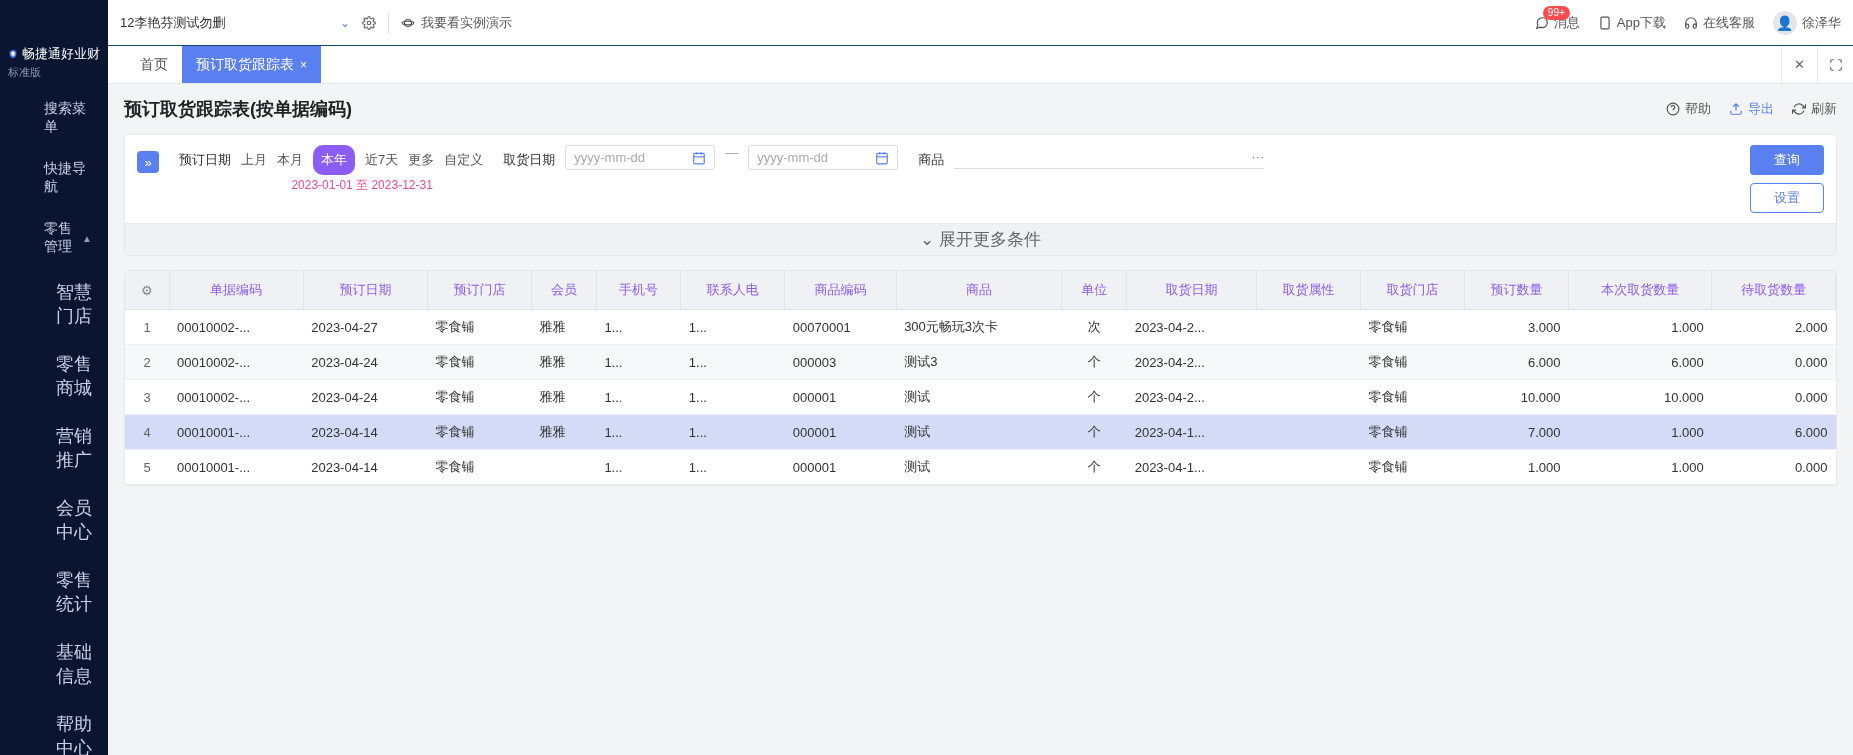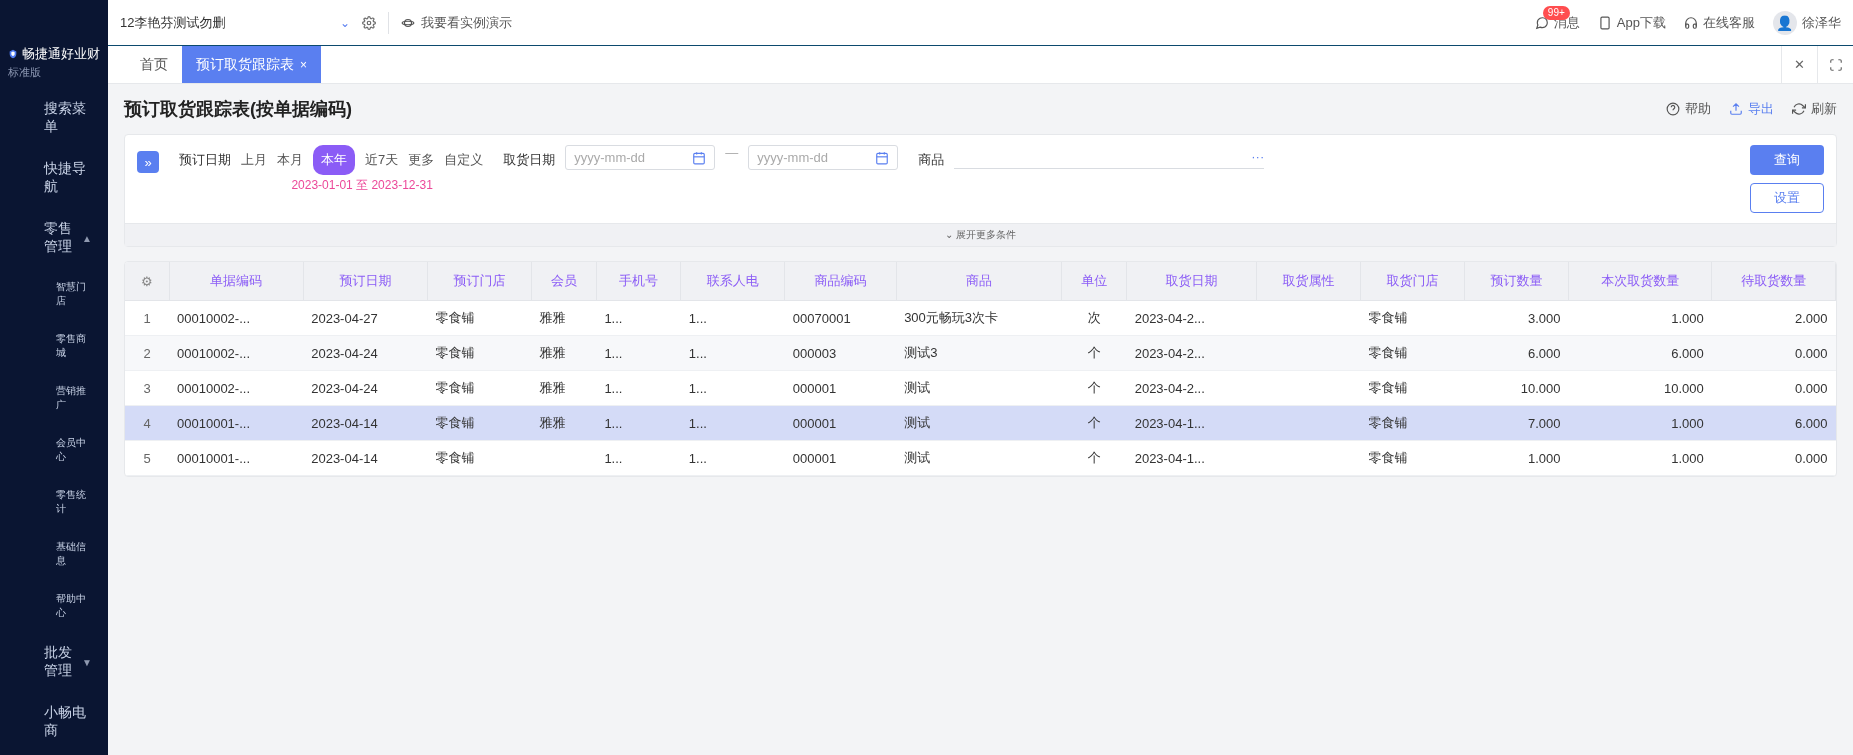--- a/index.html
+++ b/index.html
@@ -6,21 +6,21 @@
 body { background: #f3f4f6; font-size: 13px; color: #333; overflow: hidden; }
 .app { display: flex; height: 100vh; }
 
 .sidebar { width: 108px; background: #0a1532; color: #c8d2e6; display: flex; flex-direction: column; flex-shrink: 0; }
 .sidebar .logo { display: flex; padding: 6px 8px 2px; margin-top: 39px; }
 .sidebar .logo svg { width: 18px; height: 18px; margin-right: 4px; }
 .sidebar .logo-text { font-size: 13px; color: #fff; font-weight: 500; white-space: nowrap; }
 .sidebar .edition { font-size: 11px; color: #8a95b0; padding: 0 8px 8px; }
 .sidebar nav { display: flex; flex-direction: column; margin-left: 28px; }
 .sidebar .nav-item { padding: 12px 16px; font-size: 14px; cursor: pointer; display: flex; align-items: center; justify-content: space-between; }
-.sidebar .nav-item.sub { padding-left: 28px; font-size: 10px; }
+.sidebar .nav-item.sub { padding-left: 28px; font-size: 18px; }
 .sidebar .chev { font-size: 10px; opacity: .7; }
 
 .main { flex: 1; display: flex; flex-direction: column; min-width: 0; }
 
 .topbar { height: 46px; background: #fff; border-bottom: 1px solid #0c4a6e; display: flex; align-items: center; padding: 0 12px; gap: 12px; }
 .org-select { display: flex; align-items: center; gap: 6px; color: #333; font-size: 13px; width: 230px; justify-content: space-between; cursor: pointer; }
 .org-select .chev-d { color: #5a7ff0; font-size: 12px; }
 .gear { color: #666; cursor: pointer; }
 .divider-v { width: 1px; height: 22px; background: #e0e2e6; }
 .demo-link { display: flex; align-items: center; gap: 6px; color: #555; cursor: pointer; }
@@ -52,21 +52,21 @@
 .dr-row { display: flex; gap: 10px; align-items: center; }
 .dr-opt { font-size: 13px; color: #555; cursor: pointer; }
 .dr-opt.active { background: #8b5cf6; color: #fff; padding: 6px 8px; border-radius: 10px; }
 .dr-sub { font-size: 12px; color: #ec4899; }
 .date-input { border: 1px solid #d9dce1; border-radius: 3px; padding: 4px 8px; width: 150px; display: flex; align-items: center; justify-content: space-between; color: #aaa; }
 .date-sep { color: #aaa; }
 .product-input { border-bottom: 1px solid #d9dce1; width: 310px; display: flex; align-items: center; justify-content: flex-end; color: #5a7ff0; padding: 4px 0; cursor: pointer; }
 .filter-right { margin-left: auto; display: flex; flex-direction: column; gap: 8px; align-items: stretch; }
 .btn-primary { background: #5a7ff0; color: #fff; border: none; border-radius: 4px; padding: 6px 24px; cursor: pointer; font-size: 13px; }
 .btn-outline { background: #fff; color: #5a7ff0; border: 1px solid #5a7ff0; border-radius: 4px; padding: 5px 16px; cursor: pointer; font-size: 13px; }
-.expand-row { background: #f0f1f4; text-align: center; padding: 4px 0; font-size: 10px; color: #666; cursor: pointer; border-top: 1px solid #e6e8eb; }
+.expand-row { background: #f0f1f4; text-align: center; padding: 4px 0; font-size: 17px; color: #666; cursor: pointer; border-top: 1px solid #e6e8eb; }
 
 .table-wrap { margin-top: 14px; background: #fff; border: 1px solid #e6e8eb; border-radius: 4px; overflow: hidden; }
 table { width: 100%; border-collapse: collapse; font-size: 13px; }
 thead th { background: #f0f1f4; color: #8b5cf6; font-weight: 500; padding: 10px 8px; border-right: 1px solid #e3e5e9; border-bottom: 1px solid #e3e5e9; text-align: center; white-space: nowrap; }
 thead th:first-child { width: 44px; color: #888; }
 tbody td { padding: 8px 8px; border-bottom: 1px solid #eef0f3; white-space: nowrap; overflow: hidden; text-overflow: ellipsis; max-width: 120px; }
 tbody tr:nth-child(even) { background: #f7f8fa; }
 tbody tr.selected { background: #d4dbf7 !important; }
 tbody td.center { text-align: center; }
 tbody td.right { text-align: right; }

